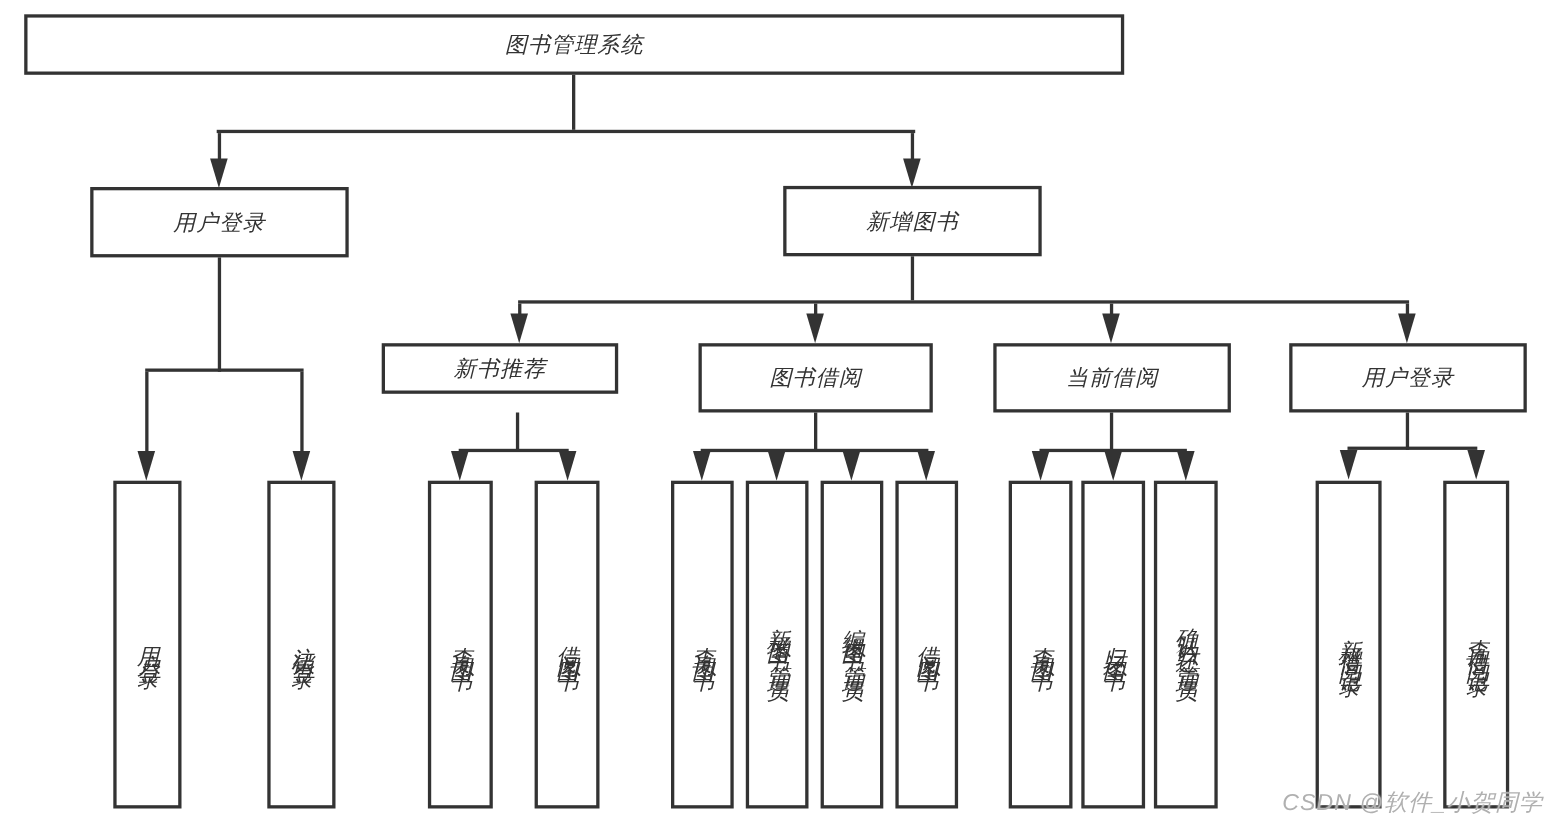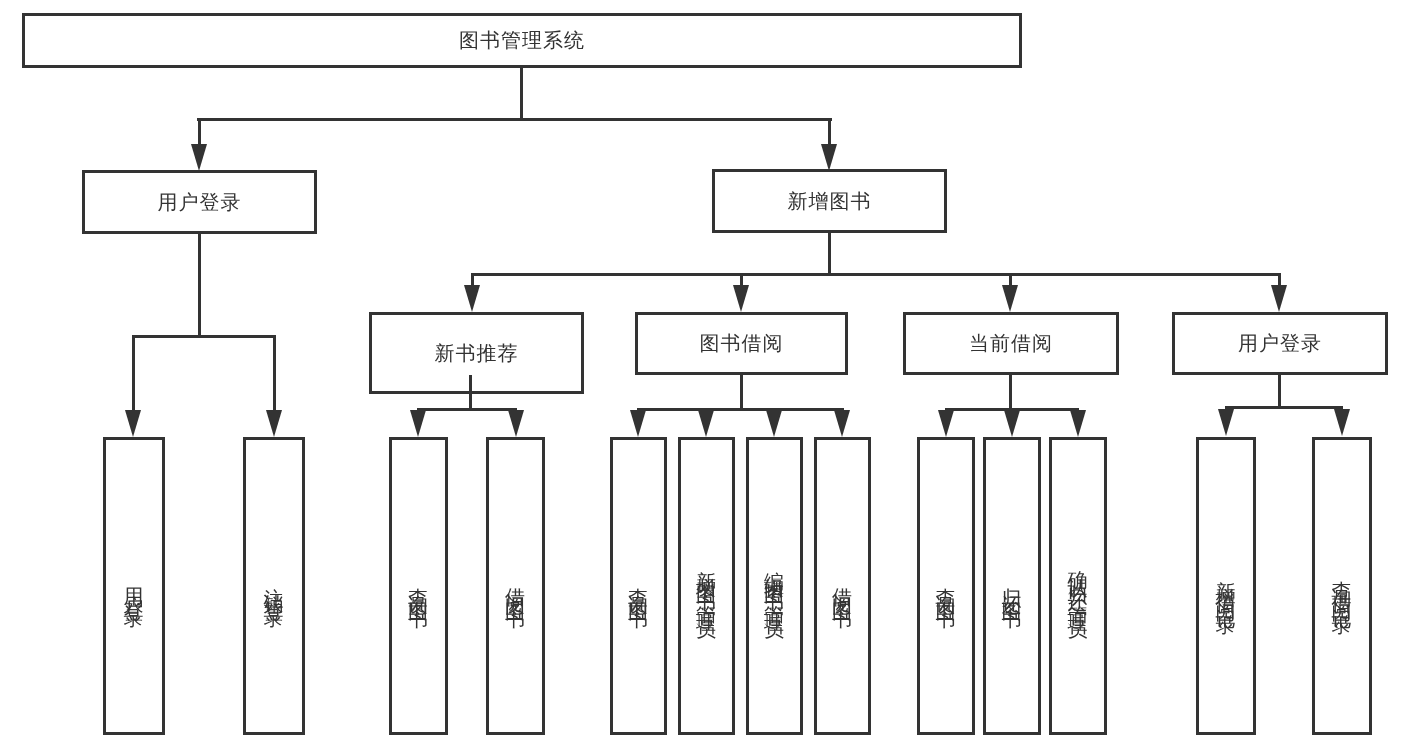--- a/index.html
+++ b/index.html
@@ -8,20 +8,21 @@
     --wm:#b0b0b0;
     --bg:#ffffff;
   }
   html,body{margin:0;padding:0;background:var(--bg);}
   #canvas{
     position:relative;
     width:1405px;height:747px;
     background:var(--bg);
     font-family:"Liberation Sans",sans-serif;
     overflow:hidden;
+    font-style:italic;
   }
   .box{
     position:absolute;box-sizing:border-box;
     border:3px solid var(--line);
     background:var(--bg);
     display:flex;align-items:center;justify-content:center;
     font-size:20px;color:var(--text);
     letter-spacing:1px;
     white-space:nowrap;
   }
@@ -95,21 +96,21 @@
   <div class="h" style="left:471px;top:273px;width:810px;"></div>
   <div class="v" style="left:471px;top:276px;height:11px;"></div>
   <div class="ah" style="left:464px;top:285px;"></div>
   <div class="v" style="left:740px;top:276px;height:11px;"></div>
   <div class="ah" style="left:733px;top:285px;"></div>
   <div class="v" style="left:1009px;top:276px;height:11px;"></div>
   <div class="ah" style="left:1002px;top:285px;"></div>
   <div class="v" style="left:1278px;top:276px;height:11px;"></div>
   <div class="ah" style="left:1271px;top:285px;"></div>
 
-  <div class="box" style="left:369px;top:312px;width:215px;height:82px;align-items:center;">
+  <div class="box" style="left:347px;top:312px;width:215px;height:46px;align-items:center;">
     <span>新书推荐</span>
   </div>
   <div class="box" style="left:903px;top:312px;width:216px;height:63px;">
     <span>当前借阅</span>
   </div>
   <div class="box" style="left:635px;top:312px;width:213px;height:63px;">
     <span>图书借阅</span>
   </div>
   <div class="box" style="left:1172px;top:312px;width:216px;height:63px;">
     <span>用户登录</span>
@@ -164,14 +165,15 @@
   <div class="h" style="left:1225px;top:406px;width:118px;"></div>
   <div class="ah" style="left:1218px;top:409px;"></div>
   <div class="ah" style="left:1334px;top:409px;"></div>
   <div class="vbox" style="left:1196px;top:437px;width:60px;height:298px;">
     <span class="vtext">新增借阅记录</span>
   </div>
   <div class="vbox" style="left:1312px;top:437px;width:60px;height:298px;">
     <span class="vtext">查询借阅记录</span>
   </div>
 
+  <div class="watermark">CSDN @软件_小贺同学</div>
 
 </div>
 
 </body></html>

